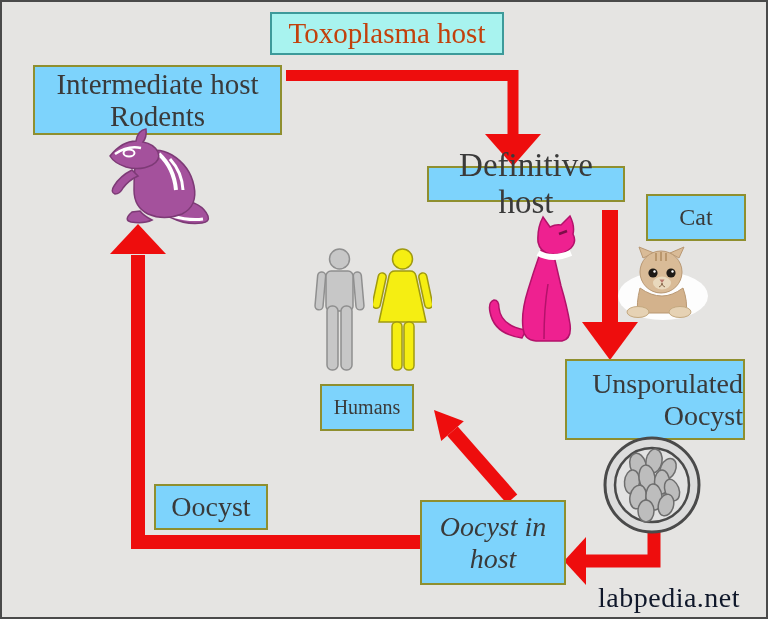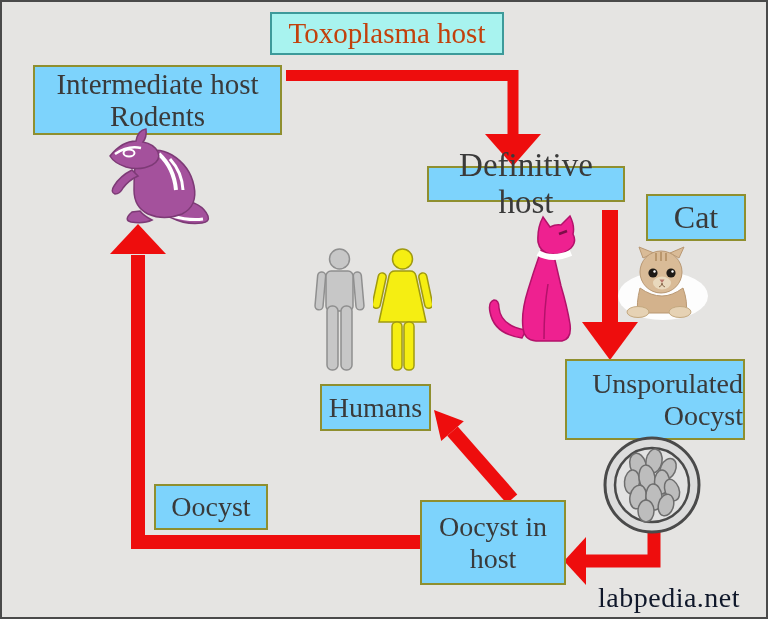--- a/index.html
+++ b/index.html
@@ -56,39 +56,39 @@
 
   <div class="node" style="left:31px;top:63px;width:249px;height:70px;font-size:29px;">
     <span>Intermediate host</span>
     <span>Rodents</span>
   </div>
 
   <div class="node" style="left:425px;top:164px;width:198px;height:36px;font-size:33px;">
     <span>Definitive host</span>
   </div>
 
-  <div class="node" style="left:644px;top:192px;width:100px;height:47px;font-size:32px;">
+  <div class="node" style="left:644px;top:192px;width:100px;height:47px;font-size:24px;">
     <span>Cat</span>
   </div>
 
   <div class="node" style="left:563px;top:357px;width:180px;height:81px;font-size:28px;align-items:flex-end;">
     <span>Unsporulated</span>
     <span>Oocyst</span>
   </div>
 
-  <div class="node" style="left:418px;top:498px;width:146px;height:85px;font-size:28px;">
+  <div class="node" style="left:418px;top:498px;width:146px;height:85px;font-size:28px;font-style:italic;">
     <span>Oocyst in</span>
     <span>host</span>
   </div>
 
   <div class="node" style="left:152px;top:482px;width:114px;height:46px;font-size:28px;">
     <span>Oocyst</span>
   </div>
 
-  <div class="node" style="left:318px;top:382px;width:111px;height:47px;font-size:28px;">
+  <div class="node" style="left:318px;top:382px;width:94px;height:47px;font-size:20px;">
     <span>Humans</span>
   </div>
 
   <svg class="illus" style="left:100px;top:126px;" width="110" height="100" viewBox="0 0 110 100">
     <g stroke="#7d3a76" stroke-width="1.5">
       <path d="M78,72 Q100,74 106,88 Q108,94 100,95 Q84,97 70,90 Q58,85 52,87 Q62,77 78,72 Z" fill="#a4519c"></path>
       <path d="M70,88 Q88,93 101,91" stroke="#ffffff" stroke-width="3" fill="none"></path>
       <path d="M34,30 Q52,16 70,27 Q88,38 92,58 Q96,78 80,86 Q62,93 46,86 Q32,79 32,62 Q32,44 34,30 Z" fill="#a4519c"></path>
       <path d="M57,26 Q72,40 74,62" stroke="#ffffff" stroke-width="4" fill="none"></path>
       <path d="M68,31 Q80,44 81,62" stroke="#ffffff" stroke-width="3" fill="none"></path>

